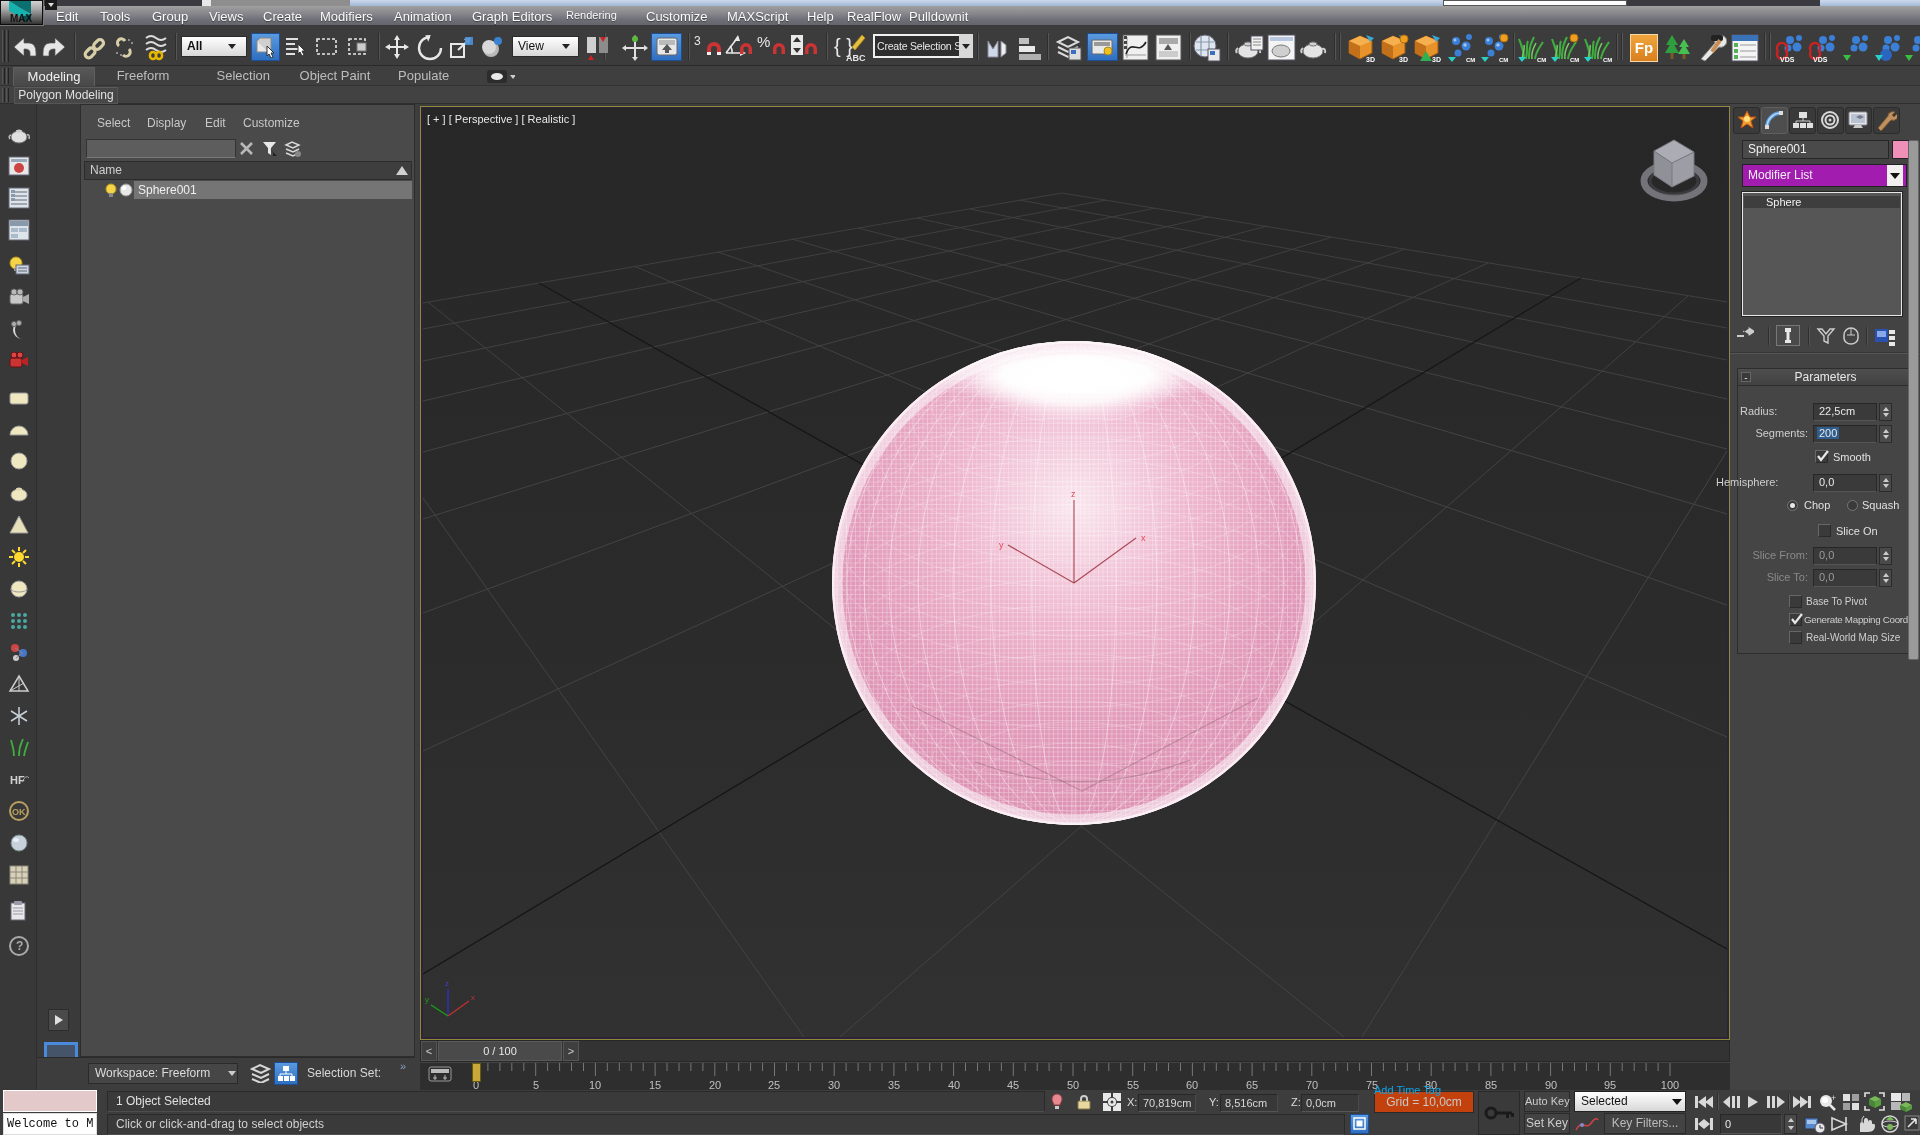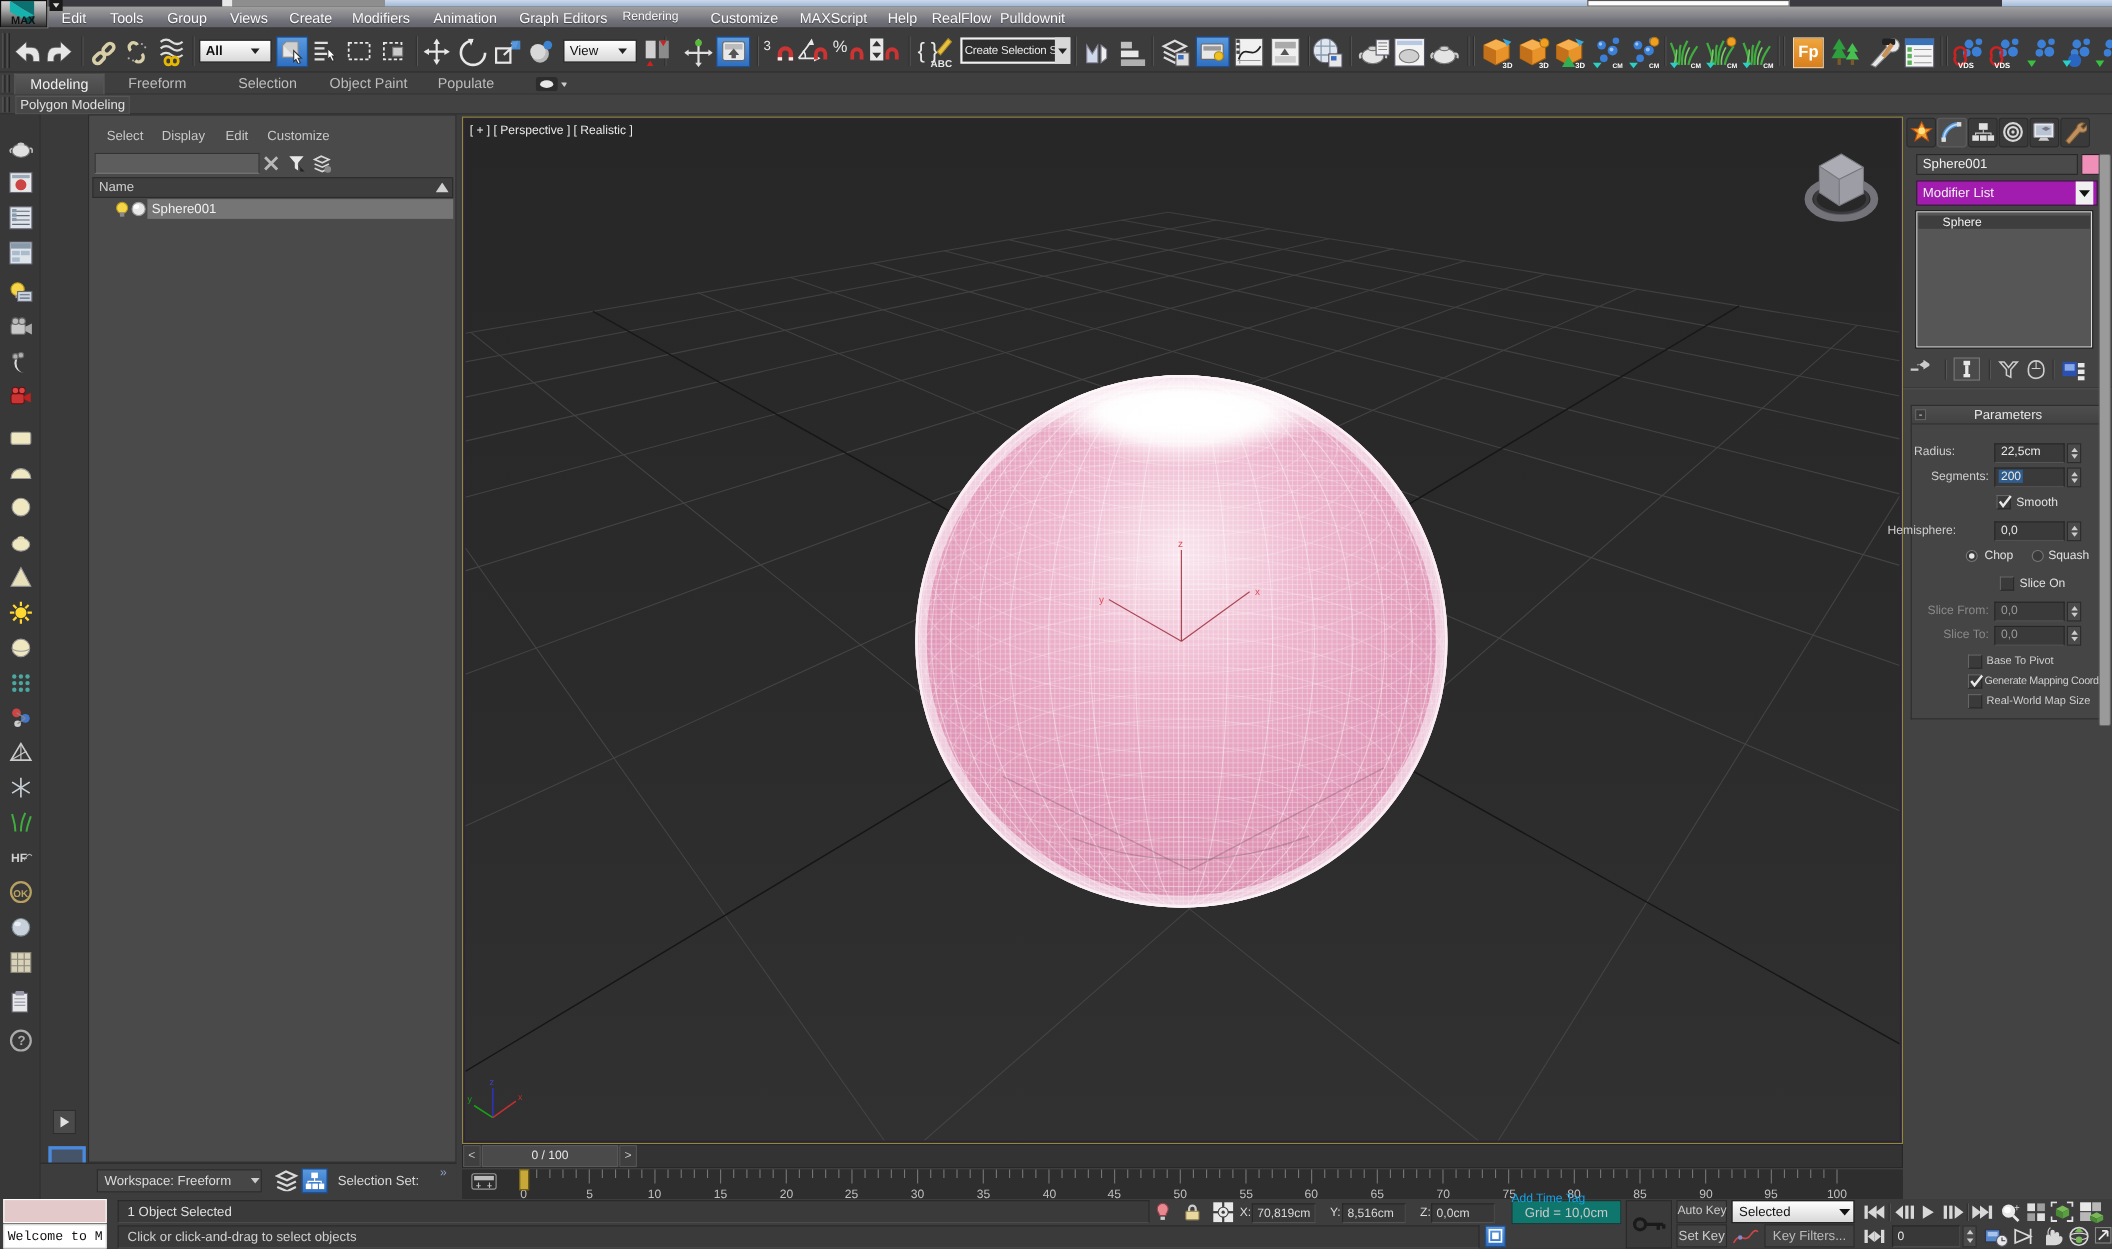--- a/index.html
+++ b/index.html
@@ -1136,21 +1136,21 @@
     <circle cx="10" cy="10" r="5" fill="#3d3d3d"></circle>
     <circle cx="10" cy="10" r="4" fill="#e8e8e8"></circle>
     <circle cx="10" cy="10" r="1.5" fill="#3d3d3d"></circle>
   </svg>
 <div class="lbl" style="left:1127px;top:1096px;color:#ddd">X:</div>
 <div class="fld" style="left:1138px;top:1094px;width:58px;height:18px">70,819cm</div>
 <div class="lbl" style="left:1209px;top:1096px;color:#ddd">Y:</div>
 <div class="fld" style="left:1220px;top:1094px;width:58px;height:18px">8,516cm</div>
 <div class="lbl" style="left:1291px;top:1096px;color:#ddd">Z:</div>
 <div class="fld" style="left:1301px;top:1094px;width:58px;height:18px">0,0cm</div>
-<div class="abs" style="left:1374px;top:1091px;width:100px;height:22px;background:#0f766e;border:1px solid #2a2a2a;color:#c8c8c8;font-size:12px;text-align:center;line-height:20px">Grid = 10,0cm</div>
+<div class="abs" style="left:1374px;top:1091px;width:100px;height:22px;background:#c2410c;border:1px solid #2a2a2a;color:#c8c8c8;font-size:12px;text-align:center;line-height:20px">Grid = 10,0cm</div>
 <div class="abs" style="left:1350px;top:1114px;width:19px;height:20px;background:linear-gradient(180deg,#5a9ae0,#2f6fc0);border:1px solid #1c4f96"></div>
 <svg style="position:absolute;left:1352px;top:1116px" width="15" height="16" viewBox="0 0 15 16">
     <rect x="2" y="2" width="11" height="11" fill="none" stroke="#fff" stroke-width="1.5"></rect>
     <rect x="4.5" y="4.5" width="6" height="6" fill="#fff"></rect>
   </svg>
 <div class="abs" style="left:1374px;top:1084px;color:#0ea5e9;font-size:11px">Add Time Tag</div>
 <div class="abs" style="left:1478px;top:1091px;width:42px;height:44px;background:#3a3a3a;border:1px solid #2a2a2a"></div>
 <svg style="position:absolute;left:1484px;top:1103px" width="32" height="20" viewBox="0 0 32 20">
     <circle cx="7" cy="10" r="5" fill="none" stroke="#1a1a1a" stroke-width="3"></circle>
     <line x1="11" y1="10" x2="28" y2="10" stroke="#1a1a1a" stroke-width="3"></line>

